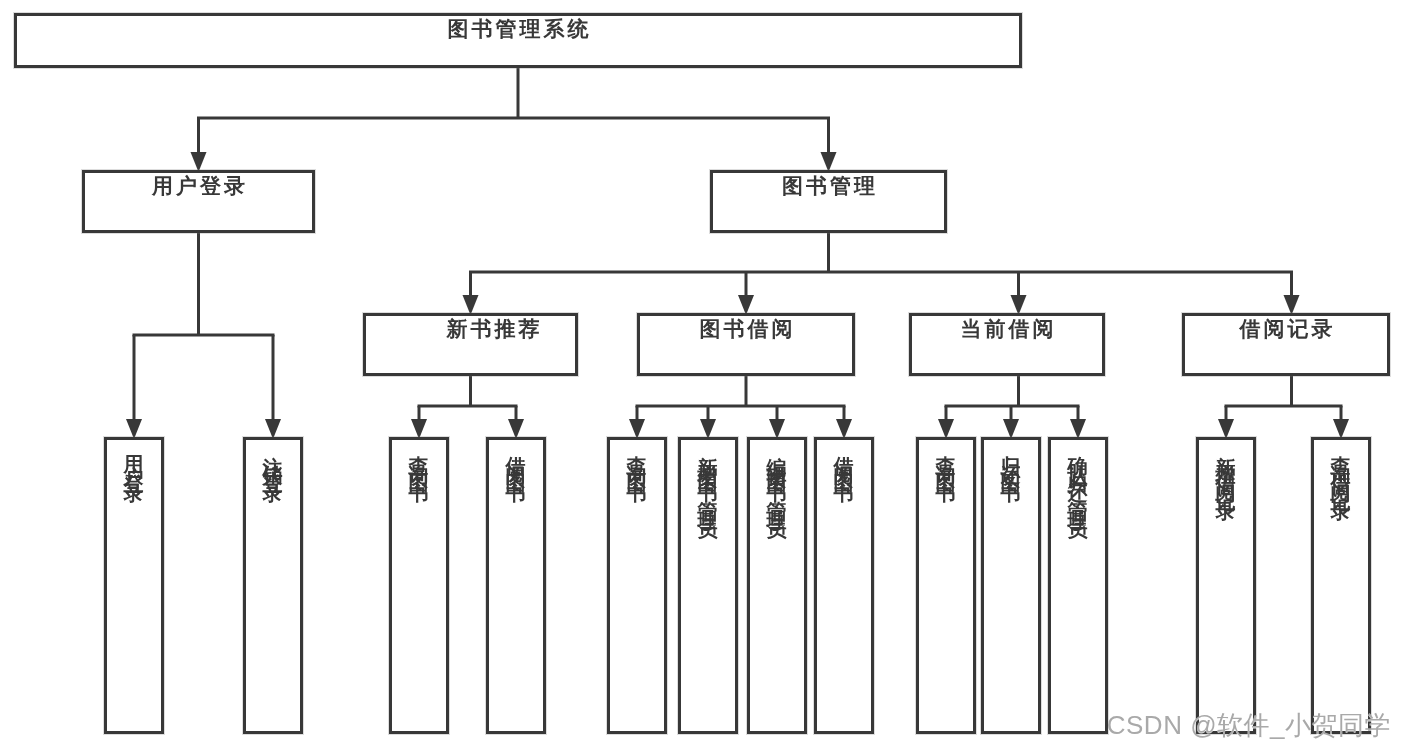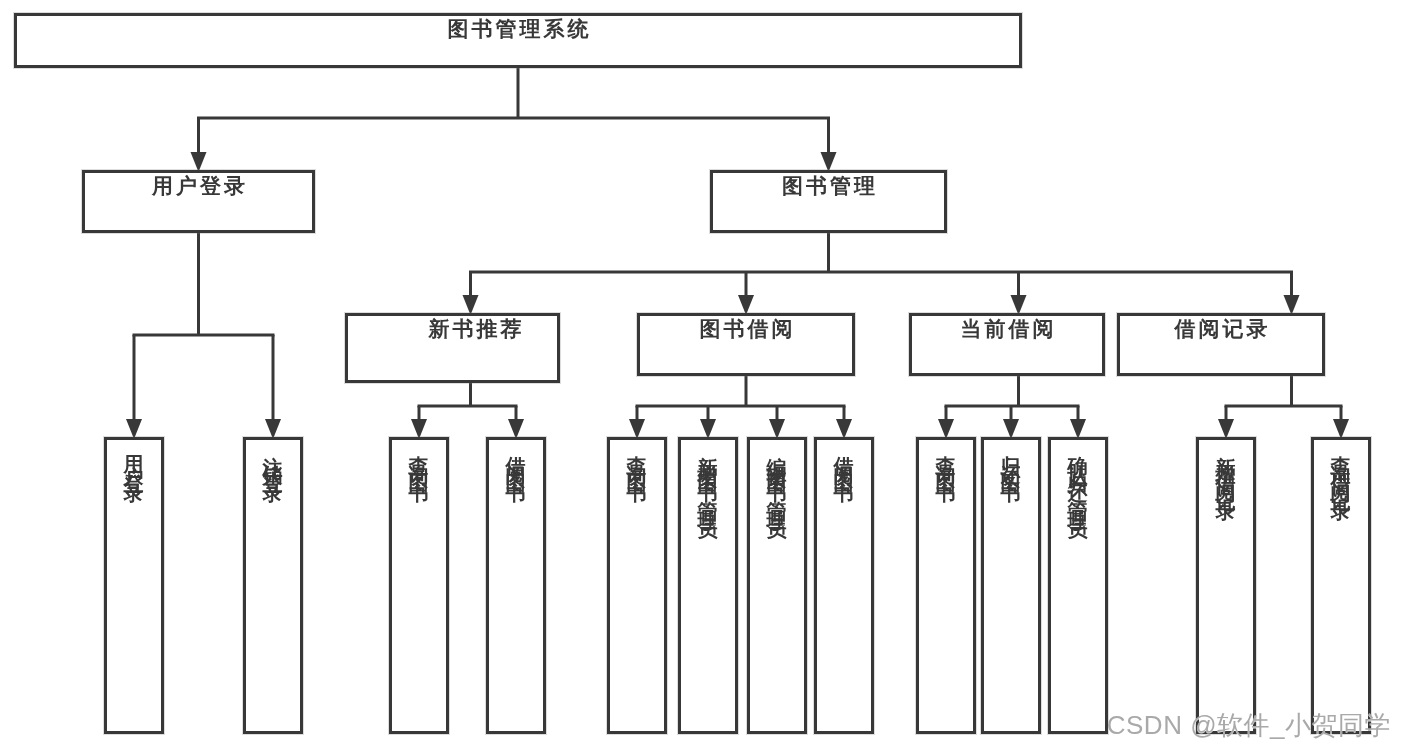--- a/index.html
+++ b/index.html
@@ -134,21 +134,21 @@
     </div>
     <div class="node vbox" style="left: 104px; top: 437px; width: 60px; height: 297px;">
       <span class="lbl">用户登录</span>
     </div>
     <div class="node vbox" style="left: 243px; top: 437px; width: 60px; height: 297px;">
       <span class="lbl">注销登录</span>
     </div>
     <div class="node" style="left: 710px; top: 170px; width: 237px; height: 63px;">
       <span class="lbl">图书管理</span>
     </div>
-    <div class="node" style="left: 345px; top: 313px; width: 215px; height: 70px; padding-left: 45px;">
+    <div class="node" style="left: 363px; top: 313px; width: 215px; height: 63px; padding-left: 45px;">
       <span class="lbl">新书推荐</span>
     </div>
     <div class="node vbox" style="left: 389px; top: 437px; width: 60px; height: 297px;">
       <span class="lbl">查询图书</span>
     </div>
     <div class="node vbox" style="left: 486px; top: 437px; width: 60px; height: 297px;">
       <span class="lbl">借阅图书</span>
     </div>
     <div class="node" style="left: 637px; top: 313px; width: 218px; height: 63px;">
       <span class="lbl">图书借阅</span>
@@ -170,21 +170,21 @@
     </div>
     <div class="node vbox" style="left: 916px; top: 437px; width: 60px; height: 297px;">
       <span class="lbl">查询图书</span>
     </div>
     <div class="node vbox" style="left: 981px; top: 437px; width: 60px; height: 297px;">
       <span class="lbl">归还图书</span>
     </div>
     <div class="node vbox" style="left: 1048px; top: 437px; width: 60px; height: 297px;">
       <span class="lbl">确认归还（管理员）</span>
     </div>
-    <div class="node" style="left: 1117px; top: 313px; width: 208px; height: 63px;">
+    <div class="node" style="left: 1182px; top: 313px; width: 208px; height: 63px;">
       <span class="lbl">借阅记录</span>
     </div>
     <div class="node vbox" style="left: 1196px; top: 437px; width: 60px; height: 297px;">
       <span class="lbl">新增借阅记录</span>
     </div>
     <div class="node vbox" style="left: 1311px; top: 437px; width: 60px; height: 297px;">
       <span class="lbl">查询借阅记录</span>
     </div>
   </div>
 

